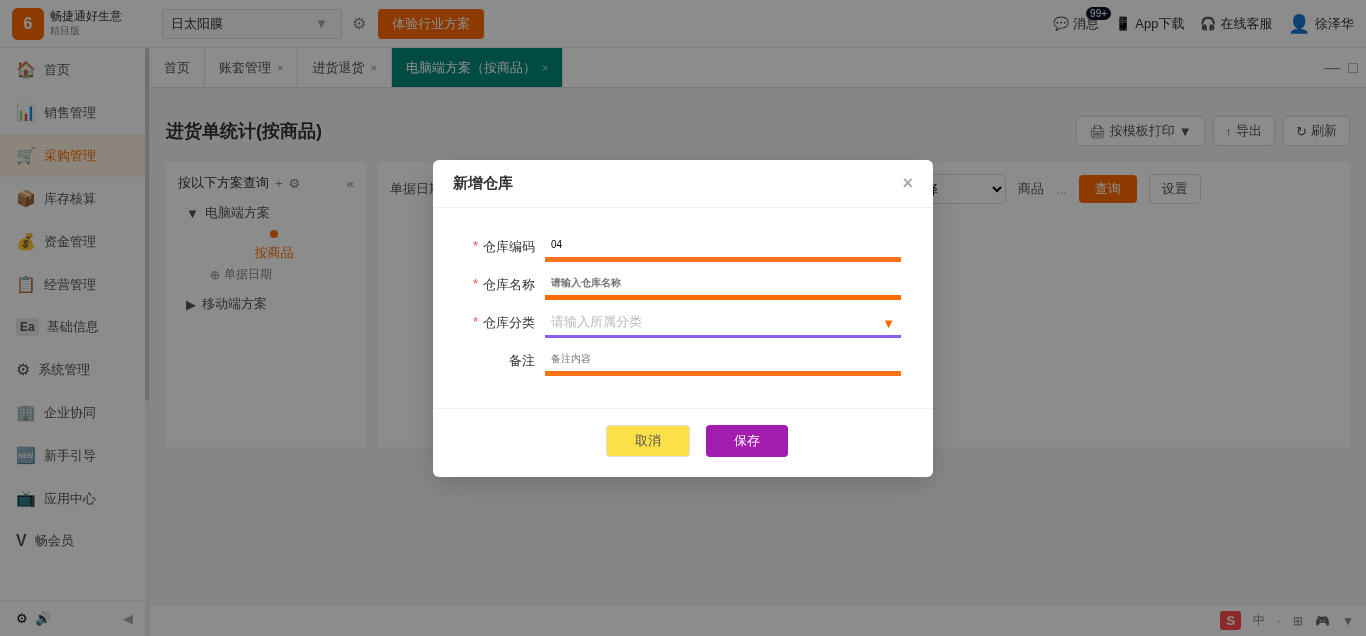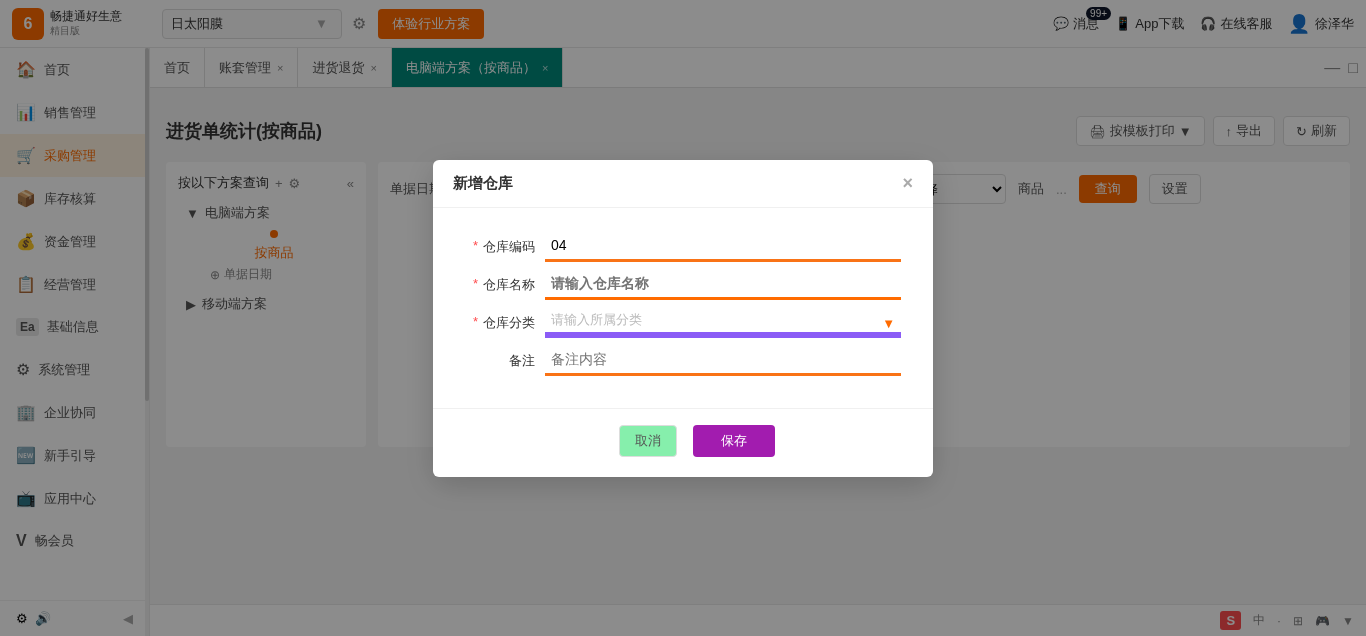--- a/index.html
+++ b/index.html
@@ -216,48 +216,48 @@
       flex-shrink: 0;
       position: relative;
     }
     .form-label.required::before {
       content: "*";
       color: #ff4d4f;
       position: absolute; left: 8px;
     }
     .form-input {
       flex: 1;
-      border: none; border-bottom: 3px solid #f97316;
-      padding: 4px 6px; font-size: 14px; outline: none;
+      border: none; border-bottom: 5px solid #f97316;
+      padding: 4px 6px; font-size: 10px; outline: none;
       background: transparent; height: 30px;
     }
     .form-input.active { border-bottom-color: #ff6b00; font-weight: bold; }
     .form-select-wrap {
       flex: 1; position: relative;
     }
     .form-select {
       width: 100%;
-      border: none; border-bottom: 6px solid #8b5cf6;
+      border: none; border-bottom: 3px solid #8b5cf6;
       padding: 4px 6px; font-size: 13px; outline: none;
       background: transparent; height: 30px;
       appearance: none;
       color: #bbb;
     }
     .form-select-arrow {
       position: absolute; right: 6px; top: 50%; transform: translateY(-50%);
       color: #ff6b00; pointer-events: none;
     }
     .dialog-footer {
       display: flex; justify-content: center; gap: 16px;
       padding: 16px 20px 20px;
       border-top: 1px solid #f0f0f0;
     }
     .btn-cancel {
-      border: 1px solid #ddd; background: #86efac; color: #555;
-      border-radius: 4px; padding: 6px 15px; cursor: pointer; font-size: 13px; margin-left: 28px;
+      border: 1px solid #ddd; background: #fde047; color: #555;
+      border-radius: 4px; padding: 6px 28px; cursor: pointer; font-size: 13px; margin-left: 28px;
     }
     .btn-save {
       background: #a21caf; color: #fff; border: none;
       border-radius: 4px; padding: 6px 28px; cursor: pointer; font-size: 13px;
     }
 
     
     .status-bar {
       position: fixed; bottom: 0; left: 0; right: 0;
       height: 32px; background: #fff; border-top: 1px solid #e8e8e8;

